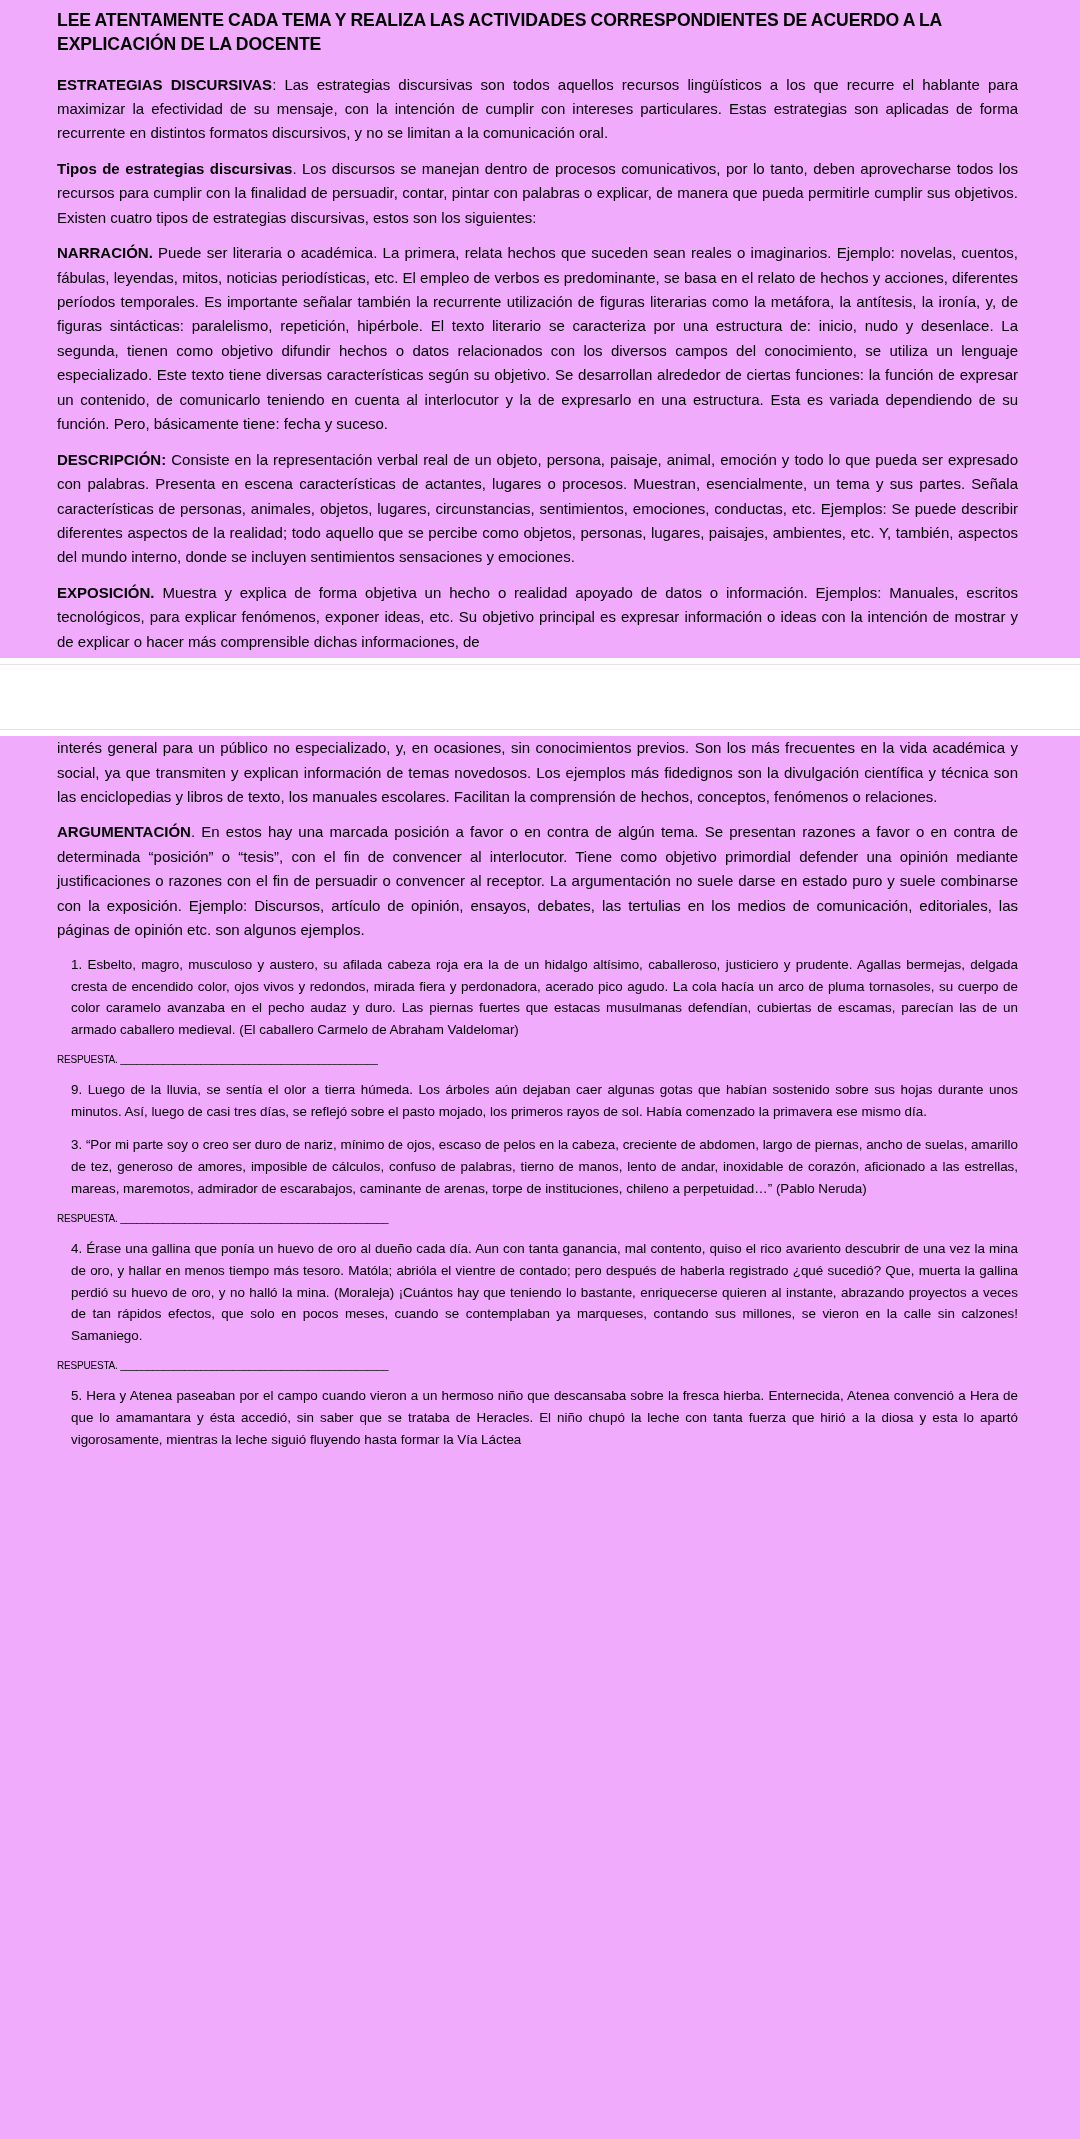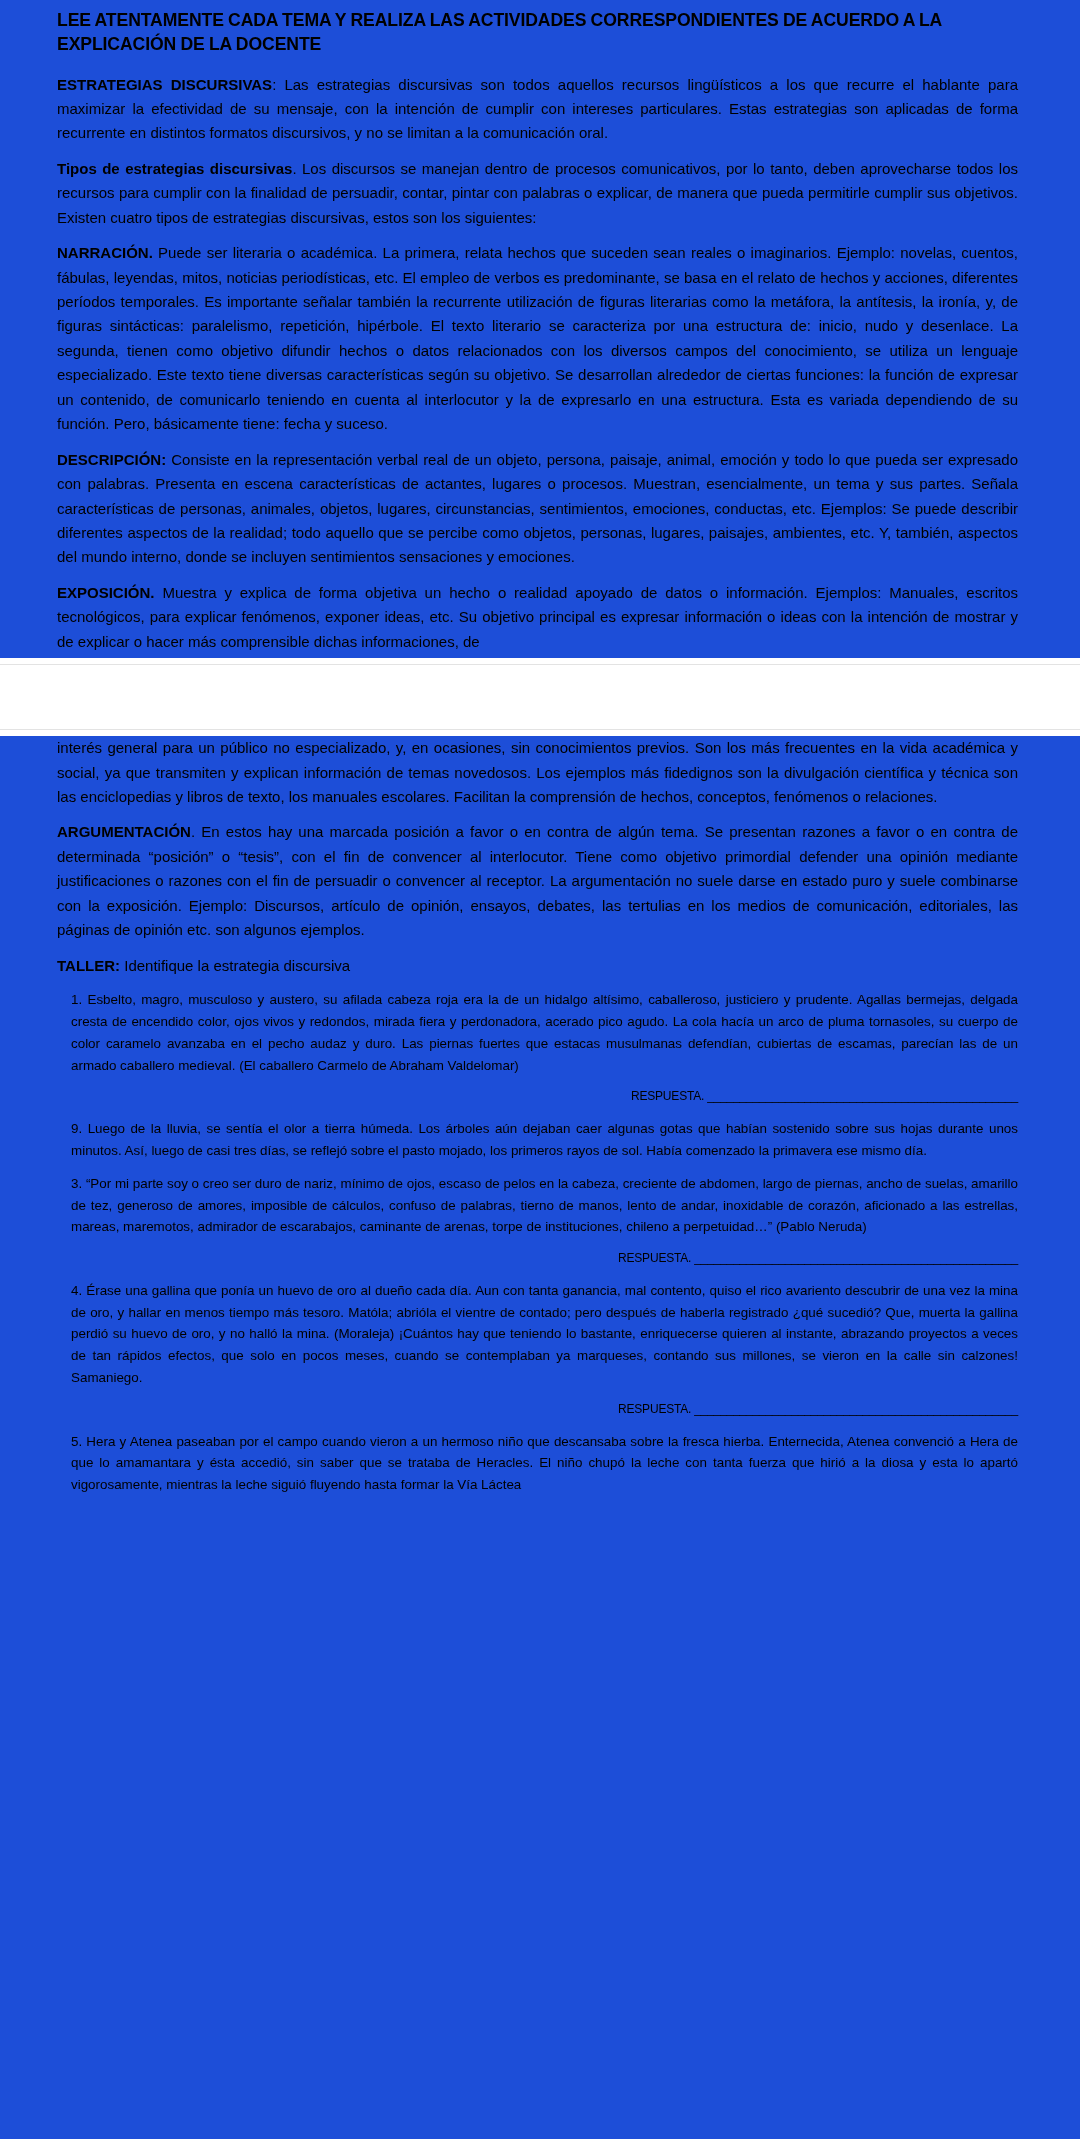--- a/index.html
+++ b/index.html
@@ -10,21 +10,21 @@
   }
   body {
     font-family: "Liberation Sans", sans-serif;
     color: #000000;
     -webkit-font-smoothing: antialiased;
   }
   .page-canvas {
     width: 1080px;
     min-height: 2139px;
     margin: 0 auto;
-    background: #1d4ed8;
+    background: #f0abfc;
     position: relative;
     box-sizing: border-box;
   }
   .sheet {
     box-sizing: border-box;
     padding-left: 57px;
     padding-right: 62px;
   }
   .sheet-one { padding-top: 8px; padding-bottom: 0; }
   .sheet-two { padding-top: 0; padding-bottom: 40px; }
@@ -69,25 +69,25 @@
   }
   p.para:last-child { margin-bottom: 4px; }
 
   p.para.loose { text-align: justify; }
 
   .lead {
     font-weight: bold;
   }
 
   p.answer {
-    font-size: 12px;
+    font-size: 10px;
     line-height: 1.63;
     margin: 0 0 11px 0;
     padding: 0;
-    text-align: right;
+    text-align: left;
     letter-spacing: -0.2px;
   }
 
   p.item {
     font-size: 13.4px;
     line-height: 1.63;
     margin: 0 0 11px 14px;
     padding: 0;
     text-align: justify;
   }
@@ -126,23 +126,20 @@
   <div class="page-gap"></div>
 
   <section class="sheet sheet-two">
 
     <p class="para loose">interés   general   para   un   público   no especializado, y, en ocasiones, sin conocimientos previos. Son los más frecuentes en la vida académica y social, ya que transmiten y explican información de temas novedosos. Los ejemplos más fidedignos son la divulgación científica y técnica son las enciclopedias y libros de texto, los manuales escolares. Facilitan la comprensión de hechos, conceptos, fenómenos o relaciones.</p>
 
     <p class="para loose">
       <span class="lead">ARGUMENTACIÓN</span><span>.  En estos hay una marcada posición a favor o en contra de algún tema. Se presentan razones a favor o en contra de determinada “posición” o “tesis”, con el fin de convencer al interlocutor. Tiene como objetivo primordial defender una opinión mediante justificaciones o razones con el fin de persuadir o convencer al receptor. La argumentación no suele darse en estado  puro  y  suele  combinarse  con  la  exposición.  Ejemplo:  Discursos, artículo  de  opinión, ensayos, debates, las tertulias en los medios de comunicación, editoriales, las páginas de opinión etc. son algunos ejemplos.</span>
     </p>
 
-    <p class="para">
-      <span class="lead">TALLER:</span><span> Identifique la estrategia discursiva</span>
-    </p>
 
     <p class="item">1. Esbelto, magro, musculoso y austero, su afilada cabeza roja era la de un hidalgo altísimo, caballeroso, justiciero y prudente. Agallas bermejas, delgada cresta de encendido color, ojos vivos y redondos, mirada fiera y perdonadora, acerado pico agudo. La cola hacía un arco de pluma tornasoles, su cuerpo de color caramelo avanzaba en el pecho audaz y duro. Las piernas fuertes que estacas musulmanas defendían, cubiertas de escamas, parecían las de un armado caballero medieval. (El caballero Carmelo de Abraham Valdelomar)</p>
     <p class="answer">RESPUESTA. ________________________________________________</p>
 
     <p class="item">9. Luego de la lluvia, se sentía el olor a tierra húmeda. Los árboles aún dejaban caer algunas gotas que habían sostenido sobre sus hojas durante unos minutos. Así, luego de casi tres días, se reflejó sobre el pasto mojado, los primeros rayos de sol. Había comenzado la primavera ese mismo día.</p>
 
     <p class="item">3. “Por mi parte soy o creo ser duro de nariz, mínimo de ojos, escaso de pelos en la cabeza, creciente de abdomen, largo de piernas, ancho de suelas, amarillo de tez, generoso de amores, imposible de  cálculos, confuso de palabras, tierno de manos, lento  de  andar, inoxidable de corazón, aficionado a las estrellas, mareas, maremotos, admirador de escarabajos, caminante de arenas, torpe de instituciones, chileno a perpetuidad…” (Pablo Neruda)</p>
     <p class="answer">RESPUESTA. __________________________________________________</p>
 
     <p class="item">4.  Érase una gallina que ponía un huevo de oro al dueño cada día. Aun con tanta ganancia, mal contento, quiso el rico avariento descubrir de una vez la mina de oro, y hallar en menos tiempo más tesoro. Matóla; abrióla el vientre de contado; pero después de haberla registrado ¿qué sucedió? Que, muerta la gallina perdió su huevo de oro, y no halló la mina. (Moraleja) ¡Cuántos hay que teniendo lo bastante, enriquecerse quieren al instante, abrazando proyectos a veces de tan rápidos efectos, que solo en pocos meses, cuando se contemplaban ya marqueses, contando sus millones, se vieron en la calle sin calzones! Samaniego.</p>

